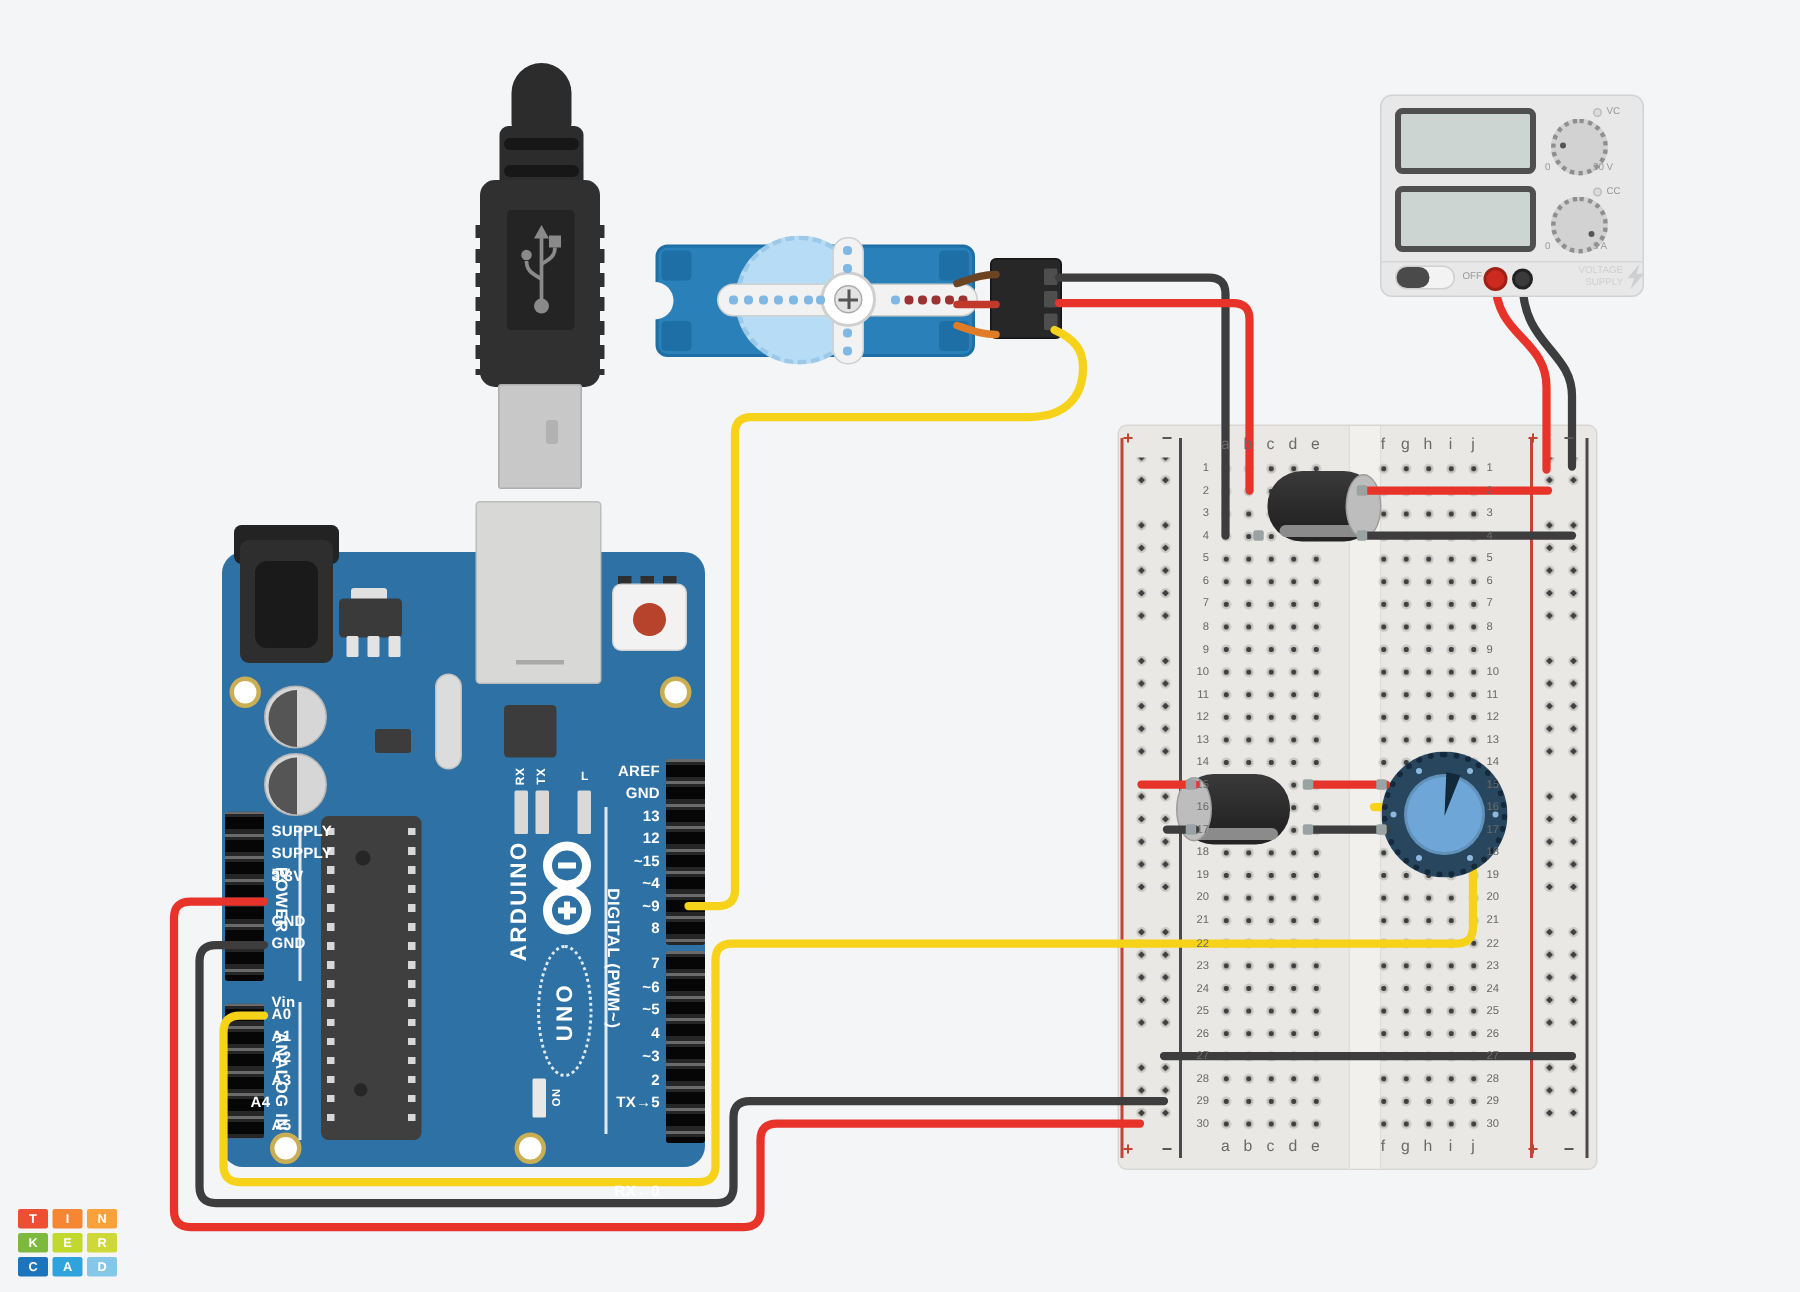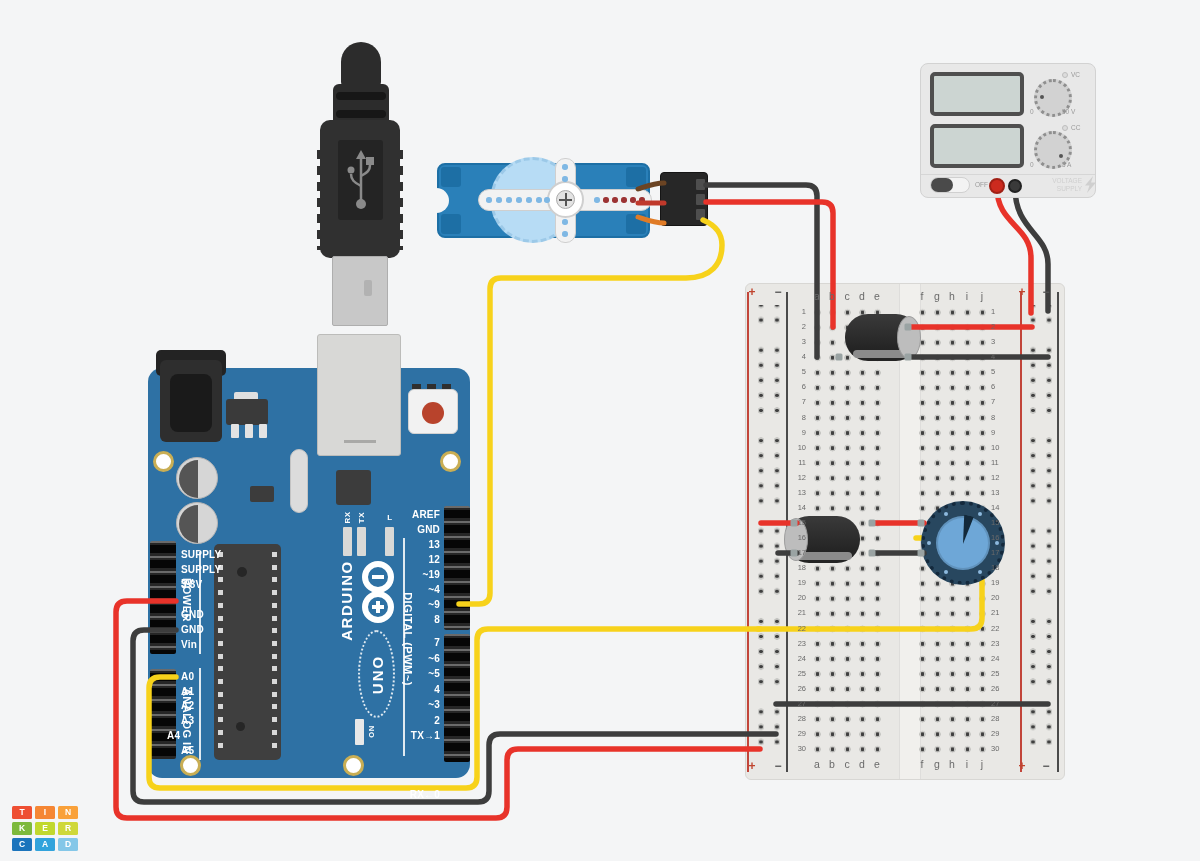--- a/index.html
+++ b/index.html
@@ -296,42 +296,42 @@
       <div class="tile" style="position:absolute;left:23px;top:32px;background:#31a3dc">A</div>
       <div class="tile" style="position:absolute;left:46px;top:32px;background:#84c7e8">D</div>
     </div>
 
 <div class="pinlab" style="position:absolute;left:181px;top:549.0px">SUPPLY</div>
     <div class="pinlab" style="position:absolute;left:181px;top:564.0px">SUPPLY</div>
     <div class="pinlab" style="position:absolute;left:181px;top:579.0px">3.3V</div>
     <div class="pinlab" style="position:absolute;left:181px;top:578px">5V</div>
     <div class="pinlab" style="position:absolute;left:181px;top:609.0px">GND</div>
     <div class="pinlab" style="position:absolute;left:181px;top:624.0px">GND</div>
-    <div class="pinlab" style="position:absolute;left:181px;top:639.0px">Vin</div>
+    <div class="pinlab" style="position:absolute;left:181px;top:663px">Vin</div>
     <div class="pinlab" style="position:absolute;left:181px;top:671.0px">A0</div>
     <div class="pinlab" style="position:absolute;left:181px;top:685.7px">A1</div>
     <div class="pinlab" style="position:absolute;left:181px;top:700.4px">A2</div>
     <div class="pinlab" style="position:absolute;left:181px;top:715.2px">A3</div>
     <div class="pinlab" style="position:absolute;left:167px;top:729.9px">A4</div>
     <div class="pinlab" style="position:absolute;left:181px;top:744.6px">A5</div>
     <div class="pinlab r" style="position:absolute;left:380px;top:509.0px">AREF</div>
     <div class="pinlab r" style="position:absolute;left:380px;top:524.0px">GND</div>
     <div class="pinlab r" style="position:absolute;left:380px;top:539.0px">13</div>
     <div class="pinlab r" style="position:absolute;left:380px;top:554.0px">12</div>
-    <div class="pinlab r" style="position:absolute;left:380px;top:569.0px">~19</div>
+    <div class="pinlab r" style="position:absolute;left:380px;top:569.0px">~15</div>
     <div class="pinlab r" style="position:absolute;left:380px;top:584.0px">~4</div>
     <div class="pinlab r" style="position:absolute;left:380px;top:599.0px">~9</div>
     <div class="pinlab r" style="position:absolute;left:380px;top:614.0px">8</div>
     <div class="pinlab r" style="position:absolute;left:380px;top:637.0px">7</div>
     <div class="pinlab r" style="position:absolute;left:380px;top:652.5px">~6</div>
     <div class="pinlab r" style="position:absolute;left:380px;top:668.0px">~5</div>
     <div class="pinlab r" style="position:absolute;left:380px;top:683.5px">4</div>
     <div class="pinlab r" style="position:absolute;left:380px;top:699.0px">~3</div>
     <div class="pinlab r" style="position:absolute;left:380px;top:714.5px">2</div>
-    <div class="pinlab r" style="position:absolute;left:380px;top:730.0px">TX→1</div>
+    <div class="pinlab r" style="position:absolute;left:380px;top:730.0px">TX→5</div>
     <div class="pinlab r" style="position:absolute;left:380px;top:789px">RX←0</div>
     <div class="bbnum" style="position:absolute;left:780px;top:307.0px;text-align:right">1</div>
     <div class="bbnum" style="position:absolute;left:991px;top:307.0px">1</div>
     <div class="bbnum" style="position:absolute;left:780px;top:322.1px;text-align:right">2</div>
     <div class="bbnum" style="position:absolute;left:991px;top:322.1px">2</div>
     <div class="bbnum" style="position:absolute;left:780px;top:337.1px;text-align:right">3</div>
     <div class="bbnum" style="position:absolute;left:991px;top:337.1px">3</div>
     <div class="bbnum" style="position:absolute;left:780px;top:352.2px;text-align:right">4</div>
     <div class="bbnum" style="position:absolute;left:991px;top:352.2px">4</div>
     <div class="bbnum" style="position:absolute;left:780px;top:367.3px;text-align:right">5</div>

